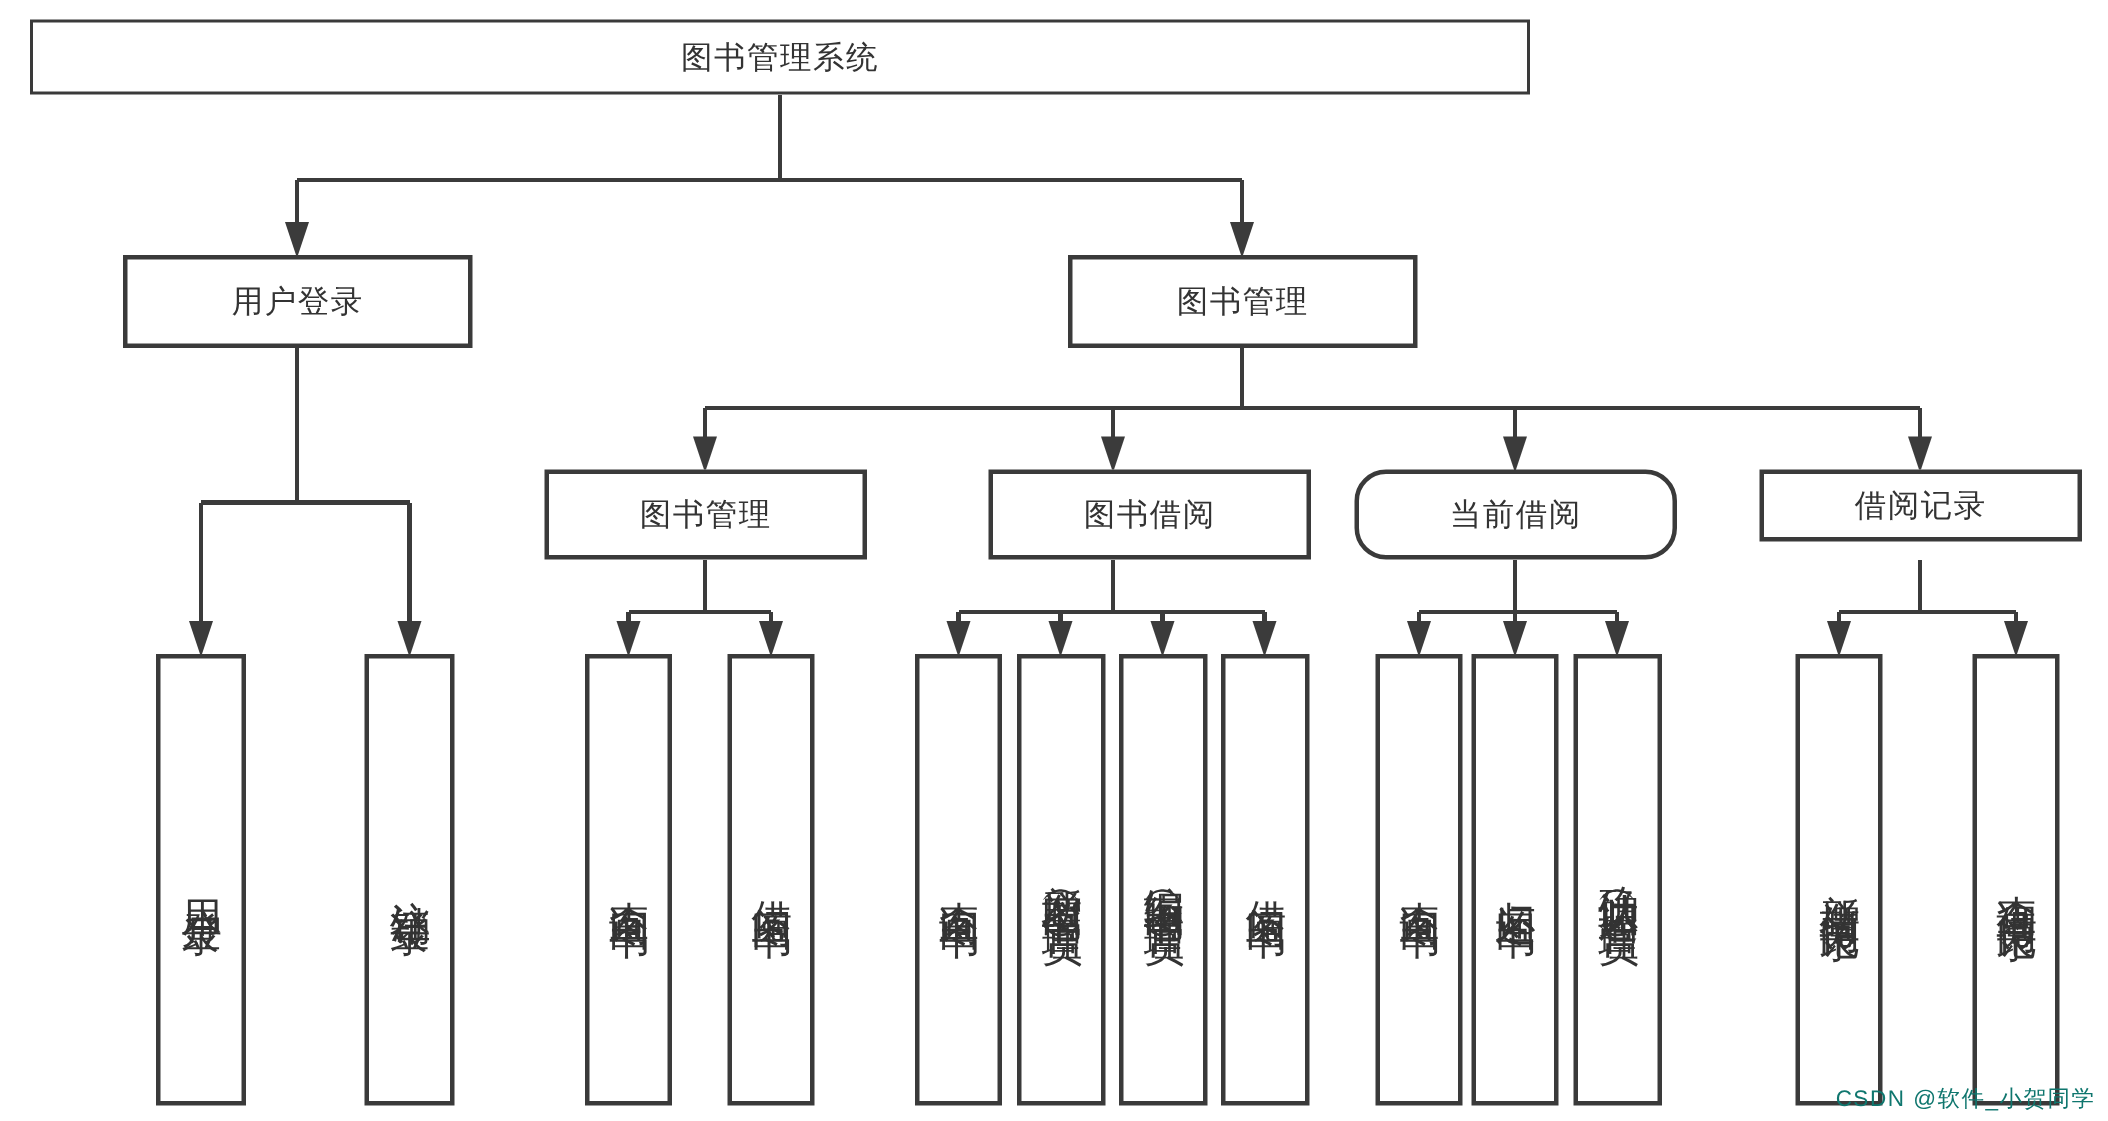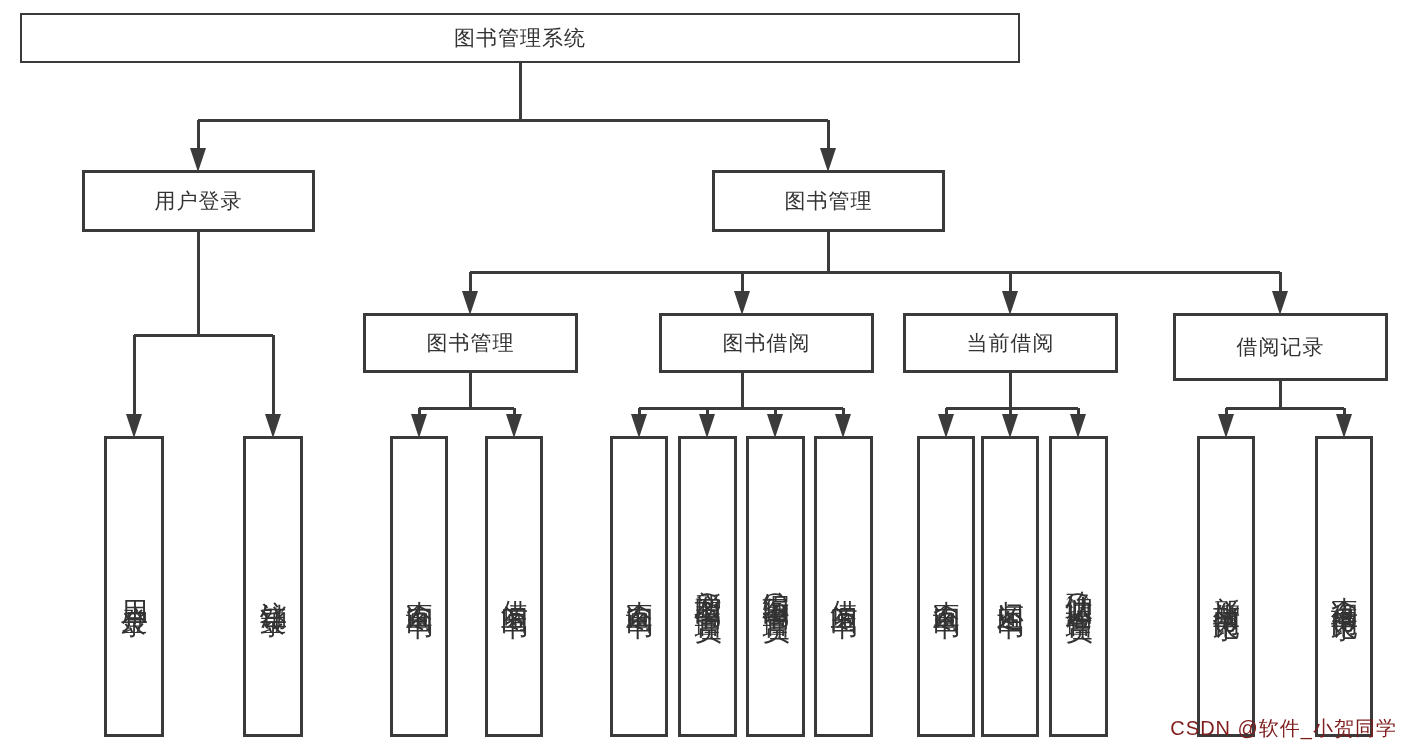--- a/index.html
+++ b/index.html
@@ -54,22 +54,22 @@
     writing-mode: vertical-rl;
     text-orientation: mixed;
     font-size: 27px;
     letter-spacing: 4px;
     line-height: 1;
   }
   .watermark {
     position: absolute;
     right: 8px;
     bottom: 5px;
-    font-size: 20px;
-    color: #7f1d1d;
+    font-size: 15px;
+    color: #0f766e;
     letter-spacing: 1px;
     z-index: 20;
     white-space: nowrap;
   }
 </style>
 </head>
 <body>
 
 <div id="canvas">
 
@@ -116,22 +116,22 @@
     </g>
   </svg>
 
   <div class="box h-box root-box" style="left:20px; top:13px; width:1000px; height:50px;">图书管理系统</div>
 
   <div class="box h-box" style="left:82px; top:170px; width:233px; height:62px;">用户登录</div>
   <div class="box h-box" style="left:712px; top:170px; width:233px; height:62px;">图书管理</div>
 
   <div class="box h-box" style="left:363px; top:313px; width:215px; height:60px;">图书管理</div>
   <div class="box h-box" style="left:635px; top:313px; width:215px; height:60px;margin-left:24px;">图书借阅</div>
-  <div class="box h-box" style="left:903px; top:313px; width:215px; height:60px;">当前借阅</div>
-  <div class="box h-box" style="left:1173px; top:313px; width:215px; height:68px;">借阅记录</div>
+  <div class="box h-box" style="left:903px; top:313px; width:215px; height:60px;border-radius:21px;">当前借阅</div>
+  <div class="box h-box" style="left:1173px; top:313px; width:215px; height:48px;">借阅记录</div>
 
   <div class="box v-box" style="left:104px; top:436px; width:60px; height:301px;">用户登录</div>
   <div class="box v-box" style="left:243px; top:436px; width:60px; height:301px;">注销登录</div>
 
   <div class="box v-box" style="left:390px; top:436px; width:58px; height:301px;">查询图书</div>
   <div class="box v-box" style="left:485px; top:436px; width:58px; height:301px;">借阅图书</div>
 
   <div class="box v-box" style="left:610px; top:436px; width:58px; height:301px;">查询图书</div>
   <div class="box v-box" style="left:678px; top:436px; width:59px; height:301px;">新增图书（管理员）</div>
   <div class="box v-box" style="left:746px; top:436px; width:59px; height:301px;">编辑图书（管理员）</div>

